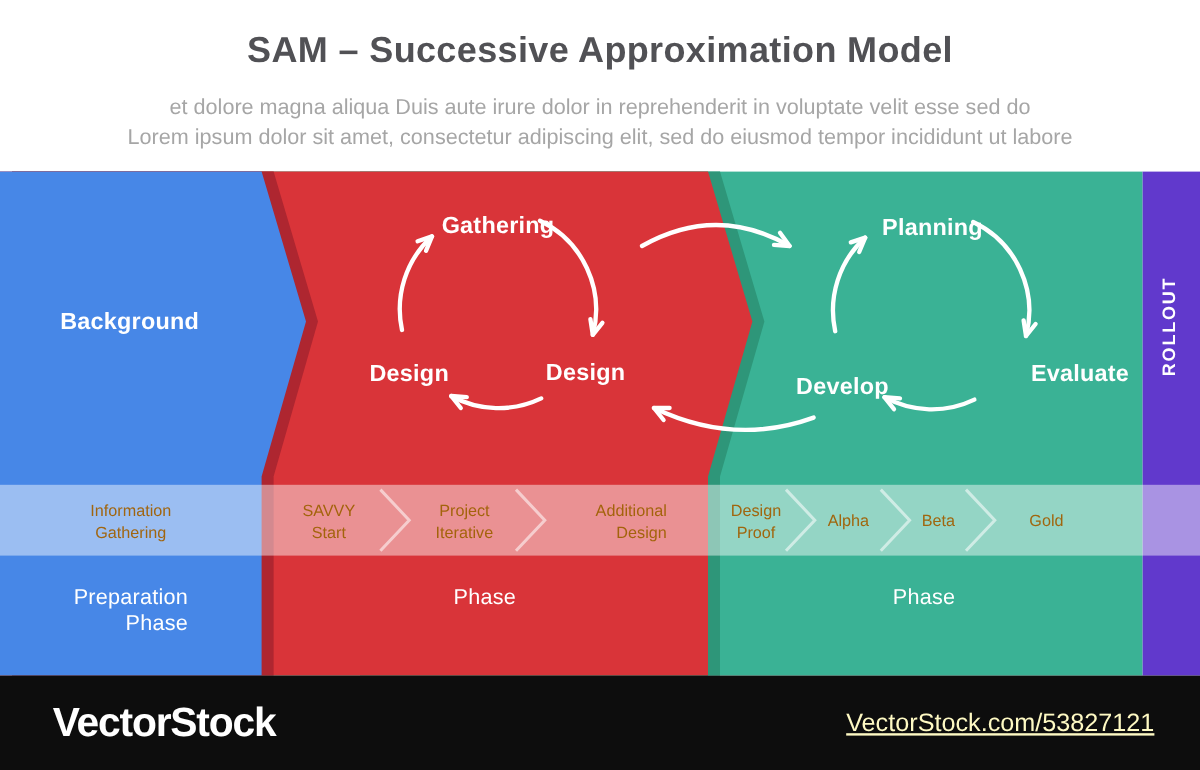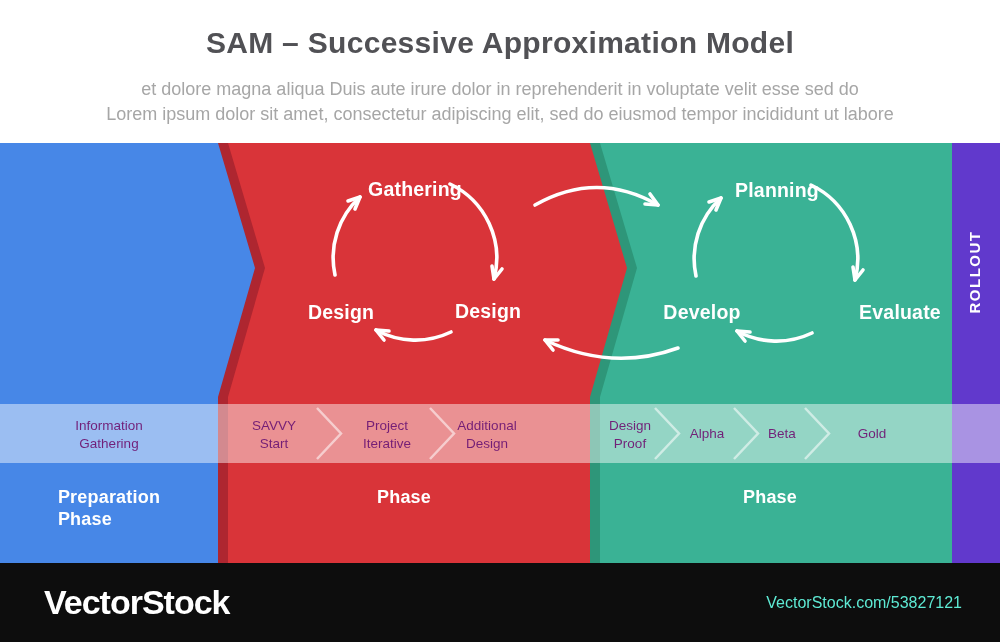--- a/index.html
+++ b/index.html
@@ -13,37 +13,37 @@
     font-size:30px;font-weight:700;color:#515155;letter-spacing:.3px;
   }
   .subtitle{
     position:absolute;left:0;top:77px;width:1000px;text-align:center;
     font-size:18px;line-height:24.5px;color:#a6a6a6;font-weight:400;
   }
   
   .diagram-svg{position:absolute;left:0;top:0;}
   .dlabel{position:absolute;transform:translate(-50%,-50%);color:#fff;
     font-weight:700;font-size:19.5px;white-space:nowrap;letter-spacing:.2px;}
-  .phase{position:absolute;transform:translateX(-50%);color:#fff;text-align:left;
-    font-weight:700;font-size:18px;line-height:22px;white-space:nowrap;letter-spacing:.2px;}
-  .step{position:absolute;transform:translateX(-50%);color:#701a75;text-align:center;
+  .phase{position:absolute;transform:translateX(-50%);color:#fff;text-align:right;
+    font-weight:400;font-size:18px;line-height:22px;white-space:nowrap;letter-spacing:.2px;}
+  .step{position:absolute;transform:translateX(-50%);color:#a16207;text-align:center;
     font-weight:400;font-size:13.5px;line-height:18px;white-space:nowrap;opacity:.96;}
   .rollout{
     position:absolute;left:905px;top:262px;width:140px;height:20px;
     transform:rotate(-90deg);text-align:center;color:#fff;
     font-weight:700;font-size:15px;letter-spacing:1.5px;line-height:20px;
   }
   
   .footer{
     position:absolute;left:0;top:563px;width:1000px;height:79px;background:#0d0d0d;
     display:flex;align-items:center;justify-content:space-between;
     box-sizing:border-box;padding:0 38px 0 44px;
   }
   .brand{color:#fff;font-size:34px;font-weight:600;letter-spacing:-1px;}
-  .watermark{color:#5eead4;font-size:16px;font-weight:400;letter-spacing:0px;}
+  .watermark{color:#fef9c3;font-size:21px;font-weight:400;letter-spacing:0px;text-decoration:underline;}
 </style>
 </head>
 <body>
 
 <div class="canvas">
 
   <div class="title">SAM – Successive Approximation Model</div>
   <div class="subtitle">
     <div>et dolore magna aliqua Duis aute irure dolor in reprehenderit in voluptate velit esse sed do</div>
     <div>Lorem ipsum dolor sit amet, consectetur adipiscing elit, sed do eiusmod tempor incididunt ut labore</div>
@@ -88,44 +88,45 @@
 
     <g stroke="rgba(255,255,255,0.55)" stroke-width="2.5" fill="none" stroke-linejoin="miter">
       <path d="M317,408 L341,433.5 L317,459"></path>
       <path d="M430,408 L454,433.5 L430,459"></path>
       <path d="M655,408 L679,433.5 L655,459"></path>
       <path d="M734,408 L758,433.5 L734,459"></path>
       <path d="M805,408 L829,433.5 L805,459"></path>
     </g>
   </svg>
 
+  <div class="dlabel" style="left:108px;top:269px;">Background</div>
 
   <div class="dlabel" style="left:415px;top:189px;">Gathering</div>
   <div class="dlabel" style="left:341px;top:312px;">Design</div>
   <div class="dlabel" style="left:488px;top:311px;">Design</div>
 
   <div class="dlabel" style="left:777px;top:190px;">Planning</div>
-  <div class="dlabel" style="left:702px;top:312px;">Develop</div>
+  <div class="dlabel" style="left:702px;top:323px;">Develop</div>
   <div class="dlabel" style="left:900px;top:312px;">Evaluate</div>
 
   <div class="rollout">ROLLOUT</div>
 
   <div class="step" style="left:109px;top:417px;">
     <div>Information</div>
     <div>Gathering</div>
   </div>
   <div class="step" style="left:274px;top:417px;">
     <div>SAVVY</div>
     <div>Start</div>
   </div>
   <div class="step" style="left:387px;top:417px;">
     <div>Project</div>
     <div>Iterative</div>
   </div>
-  <div class="step" style="left:487px;top:417px;">
+  <div class="step" style="left:526px;top:417px;text-align:right;">
     <div>Additional</div>
     <div>Design</div>
   </div>
   <div class="step" style="left:630px;top:417px;">
     <div>Design</div>
     <div>Proof</div>
   </div>
   <div class="step" style="left:707px;top:424.5px;">
     <div>Alpha</div>
   </div>

